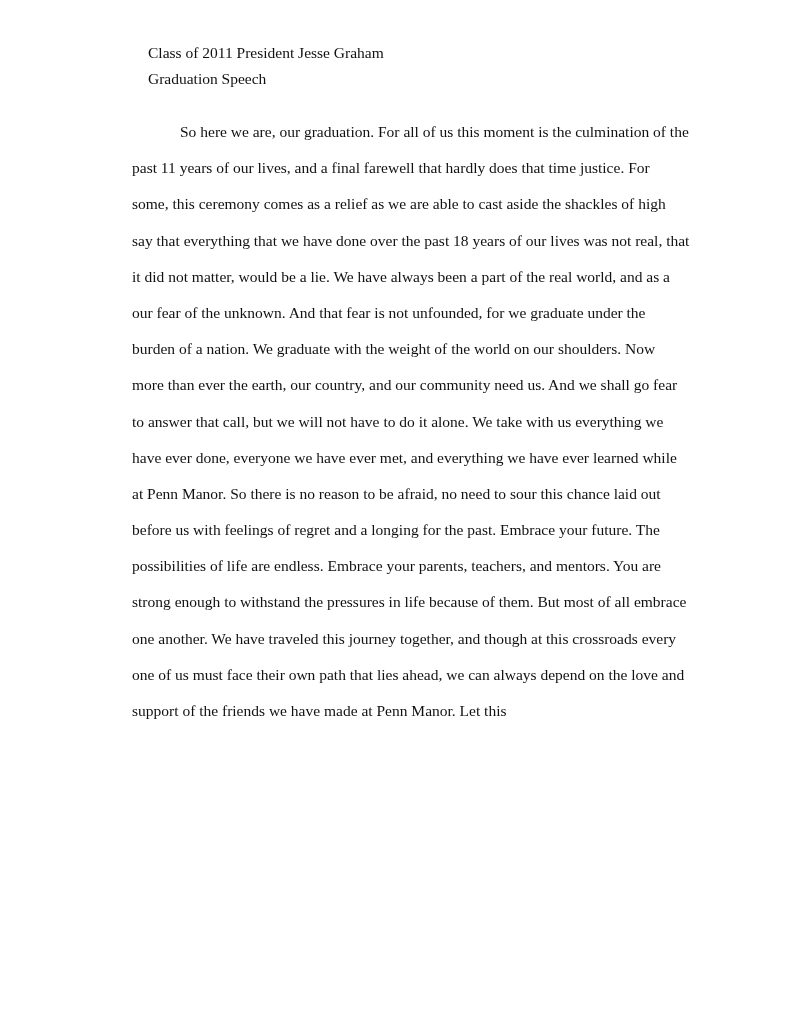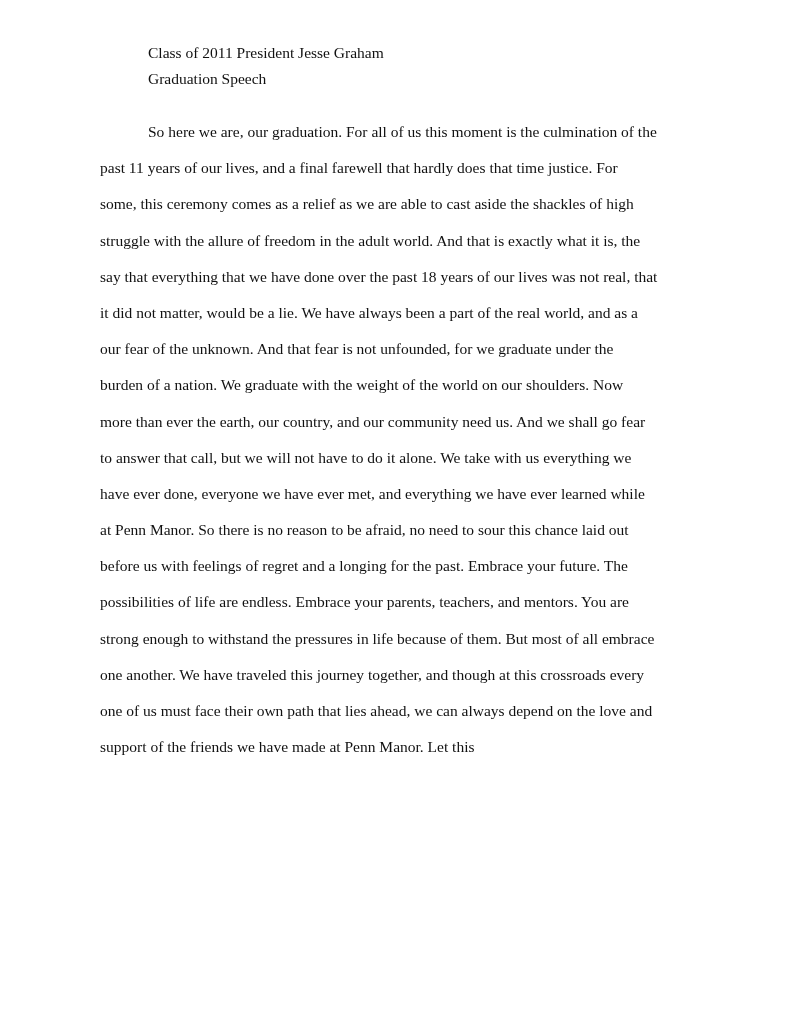--- a/index.html
+++ b/index.html
@@ -29,21 +29,21 @@
       top: 40px;
     }
     .header-line {
       font-size: 15.5px;
       line-height: 26px;
       white-space: nowrap;
       margin-left: 32px;
     }
     .body {
       position: absolute;
-      left: 100px;
+      left: 132px;
       top: 120px;
       width: 560px;
     }
     .body-line {
       font-size: 15.5px;
       height: 36.2px;
       line-height: 24px;
       white-space: nowrap;
     }
     .body-line.indent {
@@ -56,21 +56,20 @@
 <div class="page">
   <div class="header">
     <div class="header-line">Class of 2011 President Jesse Graham</div>
     <div class="header-line">Graduation Speech</div>
   </div>
 
   <div class="body">
     <div class="body-line indent">So here we are, our graduation. For all of us this moment is the culmination of the</div>
     <div class="body-line">past 11 years of our lives, and a final farewell that hardly does that time justice. For</div>
     <div class="body-line">some, this ceremony comes as a relief as we are able to cast aside the shackles of high</div>
-    <div class="body-line">struggle with the allure of freedom in the adult world. And that is exactly what it is, the</div>
     <div class="body-line">say that everything that we have done over the past 18 years of our lives was not real, that</div>
     <div class="body-line">it did not matter, would be a lie. We have always been a part of the real world, and as a</div>
     <div class="body-line">our fear of the unknown. And that fear is not unfounded, for we graduate under the</div>
     <div class="body-line">burden of a nation. We graduate with the weight of the world on our shoulders. Now</div>
     <div class="body-line">more than ever the earth, our country, and our community need us. And we shall go fear</div>
     <div class="body-line">to answer that call, but we will not have to do it alone. We take with us everything we</div>
     <div class="body-line">have ever done, everyone we have ever met, and everything we have ever learned while</div>
     <div class="body-line">at Penn Manor. So there is no reason to be afraid, no need to sour this chance laid out</div>
     <div class="body-line">before us with feelings of regret and a longing for the past. Embrace your future. The</div>
     <div class="body-line">possibilities of life are endless. Embrace your parents, teachers, and mentors. You are</div>

